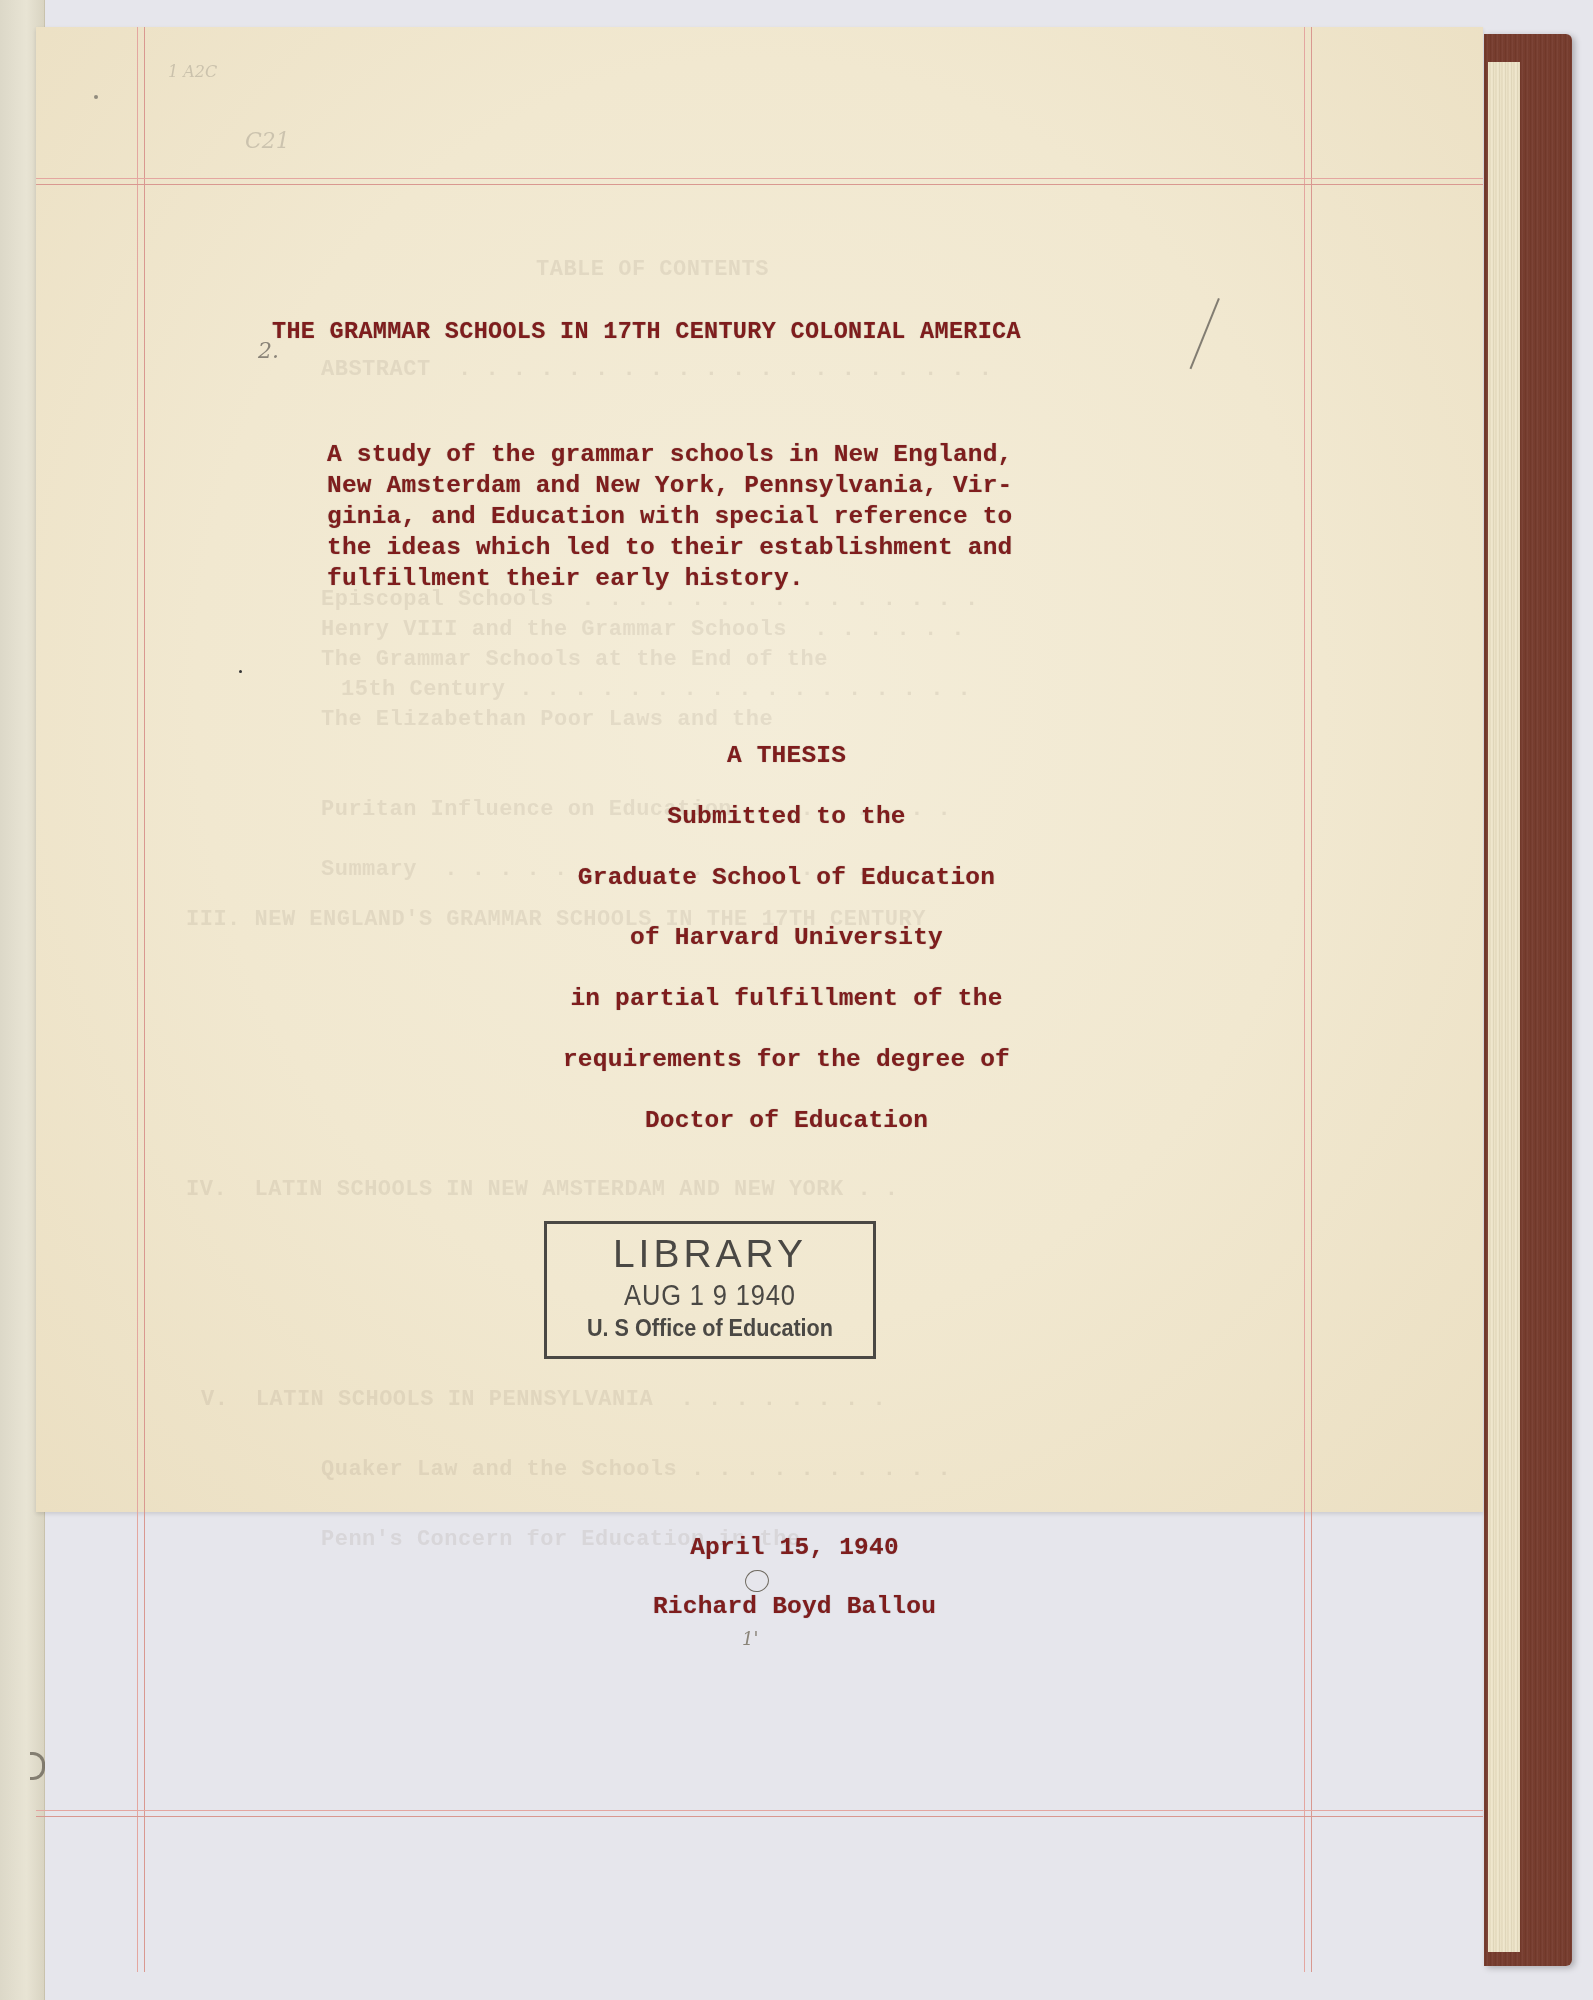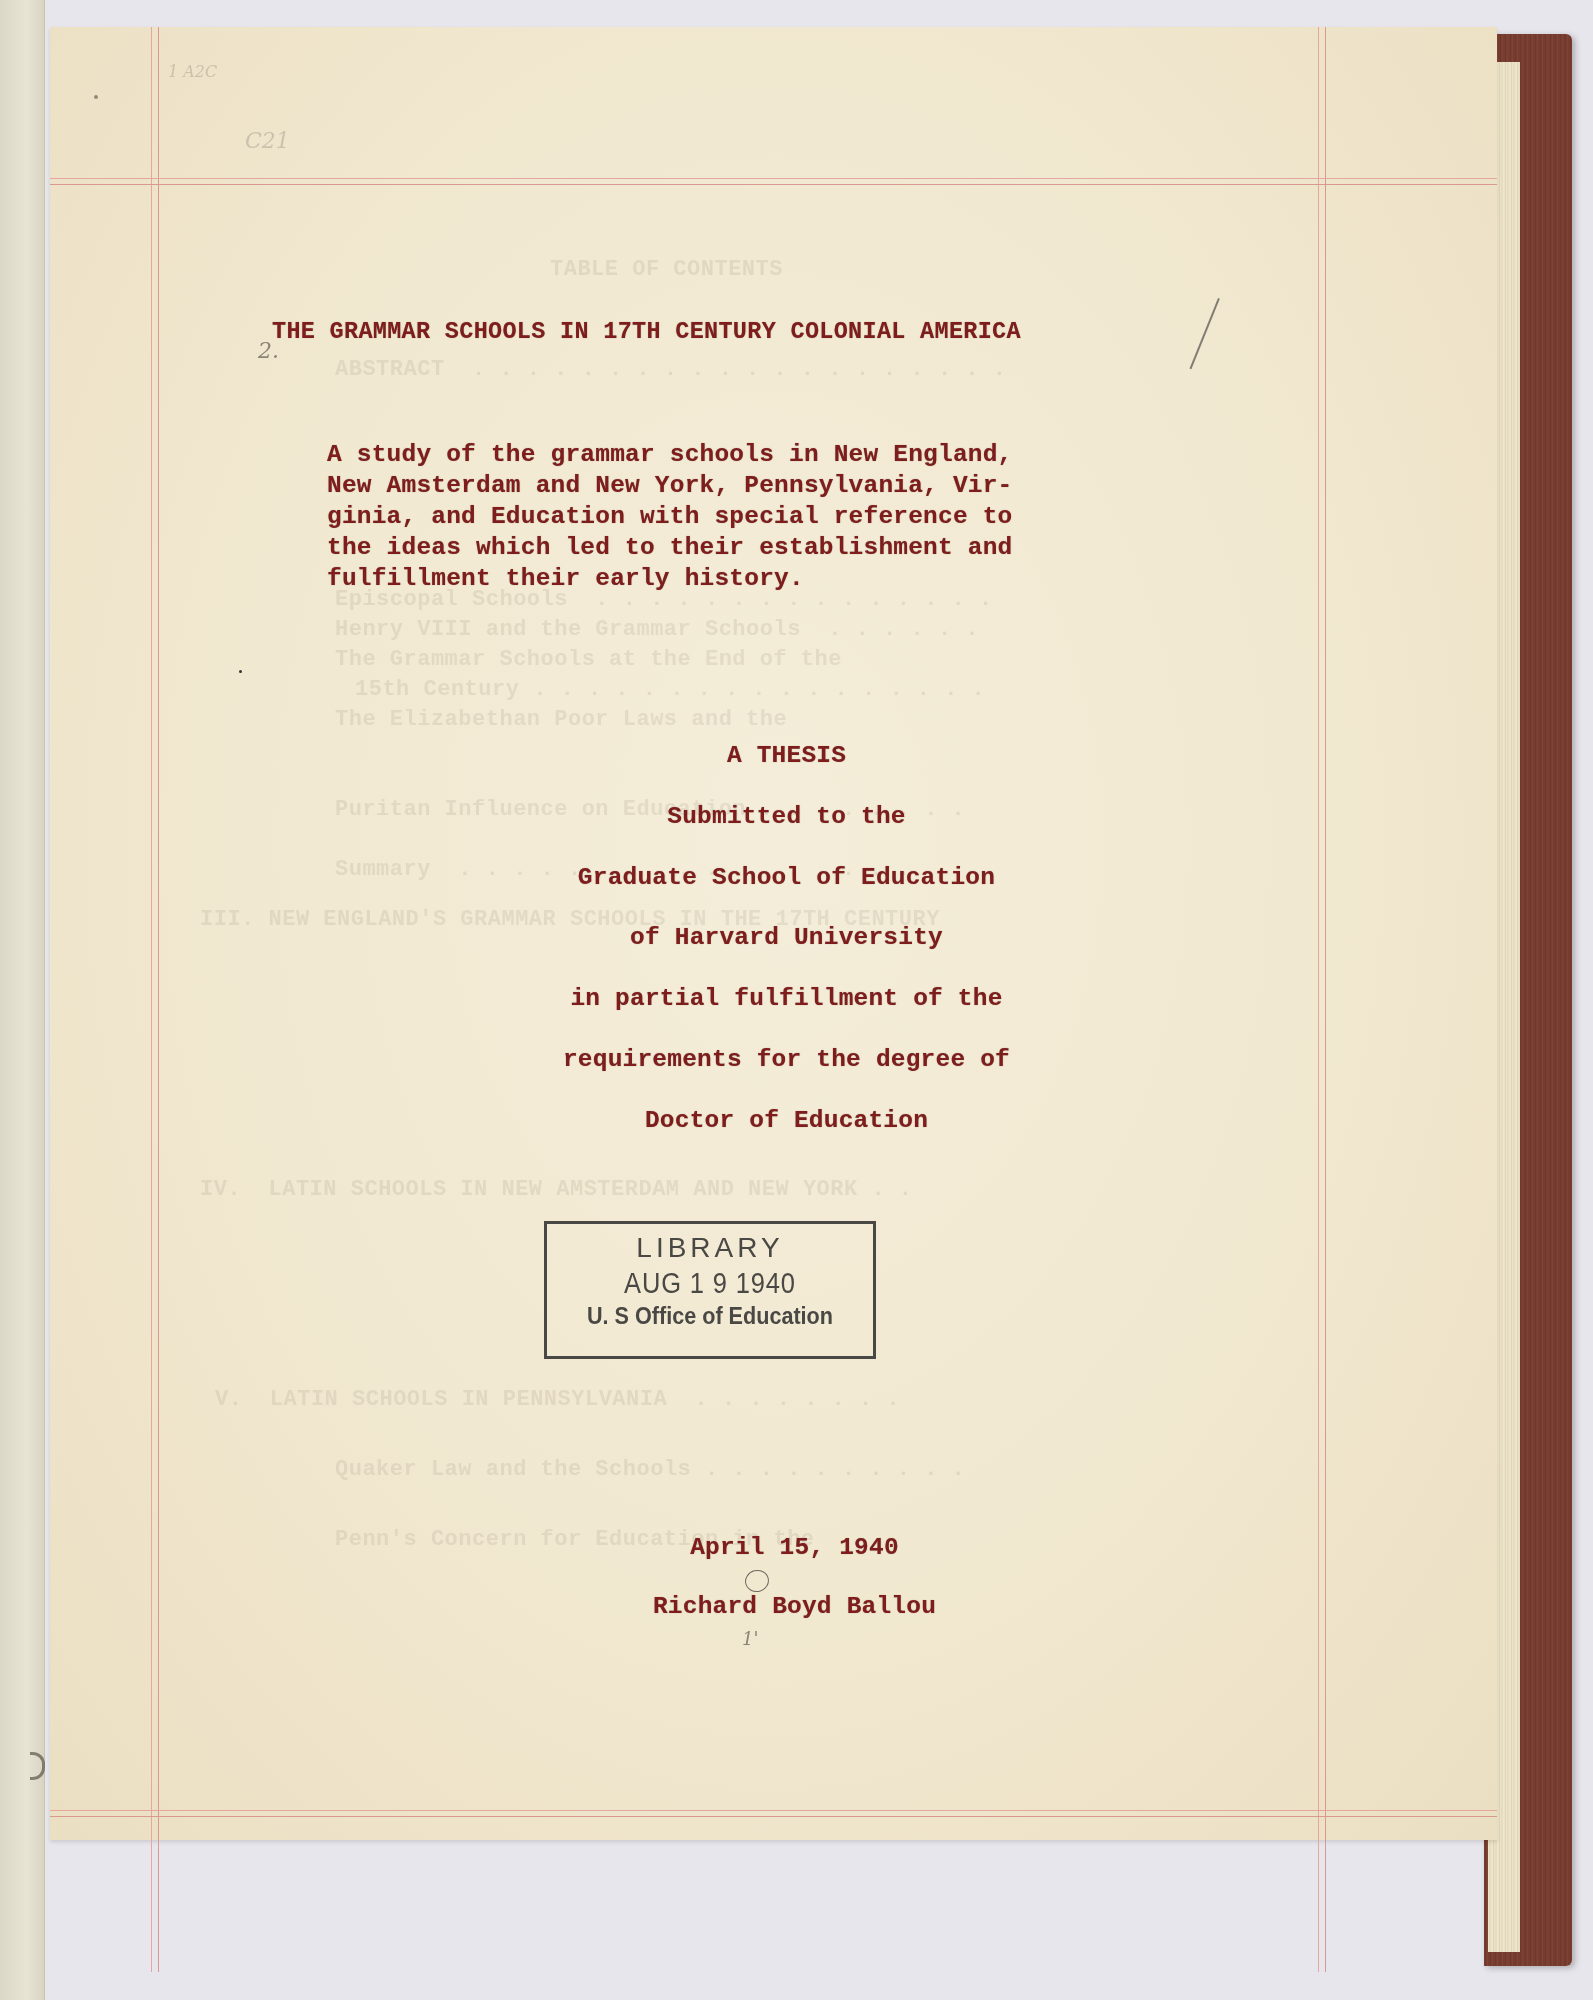--- a/index.html
+++ b/index.html
@@ -18,21 +18,21 @@
     position: absolute; left: 1484px; top: 34px; width: 88px; height: 1932px;
     background: repeating-linear-gradient(90deg, #7a3f30 0px, #6e3628 2px, #80473a 3px, #723a2c 5px);
     border-radius: 0 6px 6px 0;
     box-shadow: 3px 2px 6px rgba(0,0,0,0.25);
   }
   .page-edges {
     position: absolute; left: 1488px; top: 62px; width: 32px; height: 1890px;
     background: repeating-linear-gradient(90deg, #efe6cc 0px, #e2d8bb 2px, #f3ebd3 4px, #d8ceb0 6px);
   }
   .page {
-    position: absolute; left: 50px; top: 27px; width: 1447px; height: 1813px;
+    position: absolute; left: 36px; top: 27px; width: 1447px; height: 1485px;
     background: radial-gradient(ellipse at 50% 45%, #f4edd9 0%, #f1e8d0 55%, #ebdfc2 100%);
     box-shadow: 0 2px 4px rgba(0,0,0,0.12);
     text-align: center;
   }
   .rule { position: absolute; background: transparent; }
   .rule.v { width: 6px; border-left: 1px solid #e4a6a0; border-right: 1px solid #d99890; }
   .rule.h { height: 5px; border-top: 1px solid #e4a6a0; border-bottom: 1px solid #d99890; }
 
   .ghost {
     position: absolute; color: rgba(120,110,90,0.13);
@@ -49,21 +49,21 @@
   .title { left: 272px; top: 318px; font-size: 23.5px; letter-spacing: 0.3px; }
   .abstract { left: 327px; top: 408px; line-height: 31px; }
   .center-line { left: 0; width: 1593px; text-align: center; }
 
   .stamp {
     position: absolute; left: 544px; top: 1221px; width: 332px; height: 138px;
     border: 3px solid #4a4844; box-sizing: border-box;
     color: #4a4844; text-align: center;
     font-family: "Liberation Sans", "DejaVu Sans", sans-serif;
   }
-  .stamp .s1 { font-size: 28px; letter-spacing: 4px; margin-top: 8px; font-weight: normal; }
+  .stamp .s1 { font-size: 39px; letter-spacing: 4px; margin-top: 8px; font-weight: normal; }
   .stamp .s2 { font-size: 30px; margin-top: 2px; transform: scaleX(0.85); letter-spacing: 1px; }
   .stamp .s3 { font-size: 24px; margin-top: 2px; font-weight: bold; transform: scaleX(0.9); }
 
   .pencil {
     position: absolute; color: #8a8478;
     font-family: "DejaVu Serif", serif; font-style: italic;
   }
   .slash {
     position: absolute; left: 1218px; top: 298px; width: 2px; height: 76px;
     background: #6e6a62; transform: rotate(22deg); transform-origin: top left;

